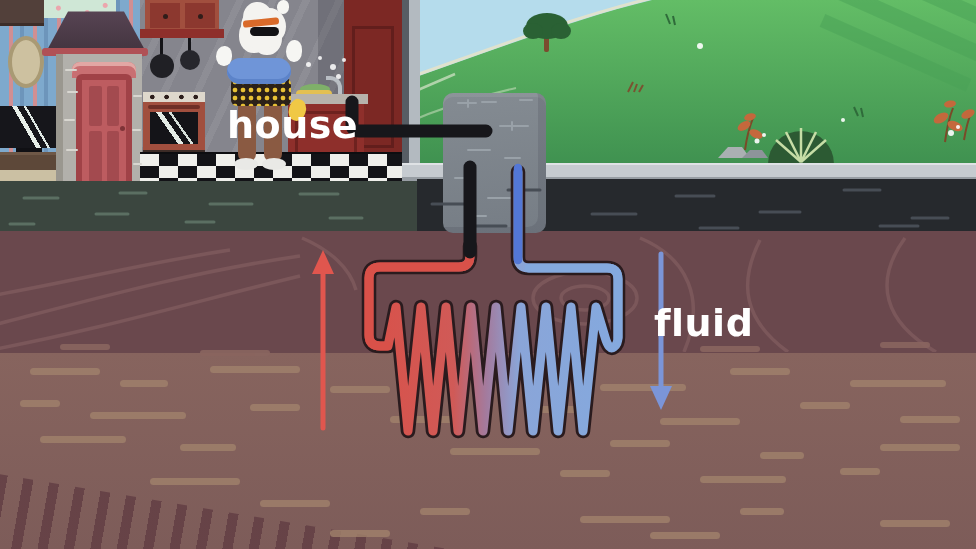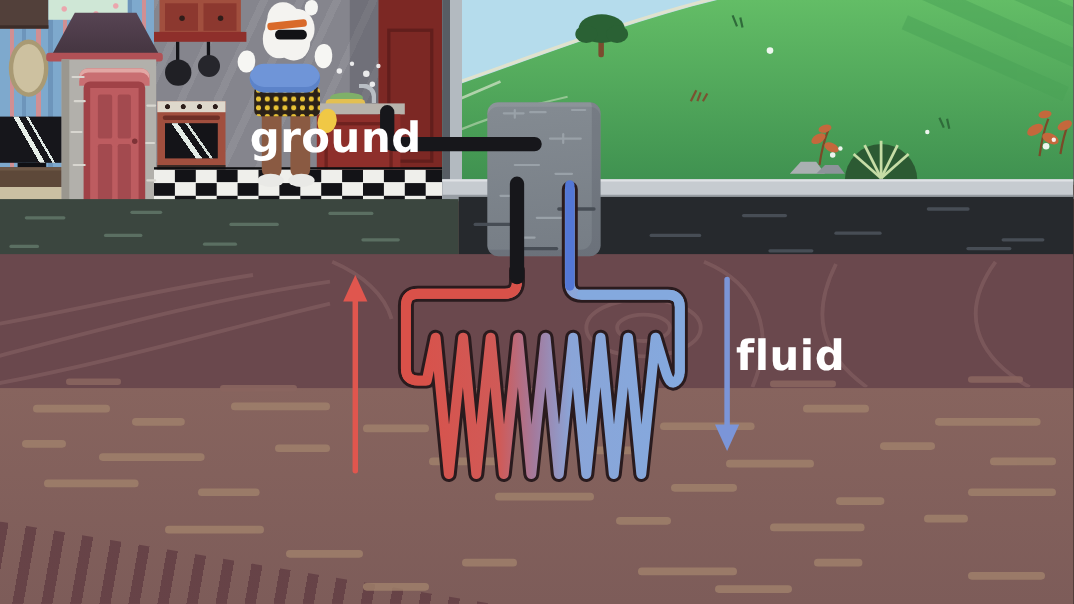--- a/index.html
+++ b/index.html
@@ -99,21 +99,21 @@
     background:repeating-linear-gradient(100deg,rgba(100,64,69,.9) 0 10px,transparent 10px 26px);}
 
   
   .pump{left:443px;top:93px;width:103px;height:140px;border-radius:10px;
     background:linear-gradient(175deg,#848b92,#767d85);
     box-shadow:inset -8px -6px 0 rgba(40,45,55,.14),inset 0 4px 0 rgba(255,255,255,.08);}
 
   
   .lbl{position:absolute;color:#fff;font-weight:700;line-height:1;letter-spacing:.5px;}
   .lbl-house{left:227px;top:106px;font-size:38px;}
-  .lbl-fluid{left:669px;top:304px;font-size:38px;}
+  .lbl-fluid{left:654px;top:304px;font-size:38px;}
   .lbl-caption{left:491px;top:449px;font-size:41px;transform:translateX(-50%);white-space:nowrap;}
 </style>
 </head>
 <body>
 
 <div class="stage">
 
   <div class="abs sky"></div>
   <svg class="layer" viewBox="0 0 976 549">
     <defs>
@@ -409,15 +409,15 @@
     <g>
       <line x1="323" y1="428" x2="323" y2="270" stroke="#e0564e" stroke-width="5" stroke-linecap="round"></line>
       <polygon points="323,250 312,274 334,274" fill="#e0564e"></polygon>
     </g>
     <g>
       <line x1="661" y1="254" x2="661" y2="388" stroke="#7b95d8" stroke-width="5" stroke-linecap="round"></line>
       <polygon points="661,410 650,386 672,386" fill="#7b95d8"></polygon>
     </g>
   </svg>
 
-  <div class="lbl lbl-house">ground</div>
+  <div class="lbl lbl-house">house</div>
   <div class="lbl lbl-fluid">fluid</div>
 </div>
 
 </body></html>

